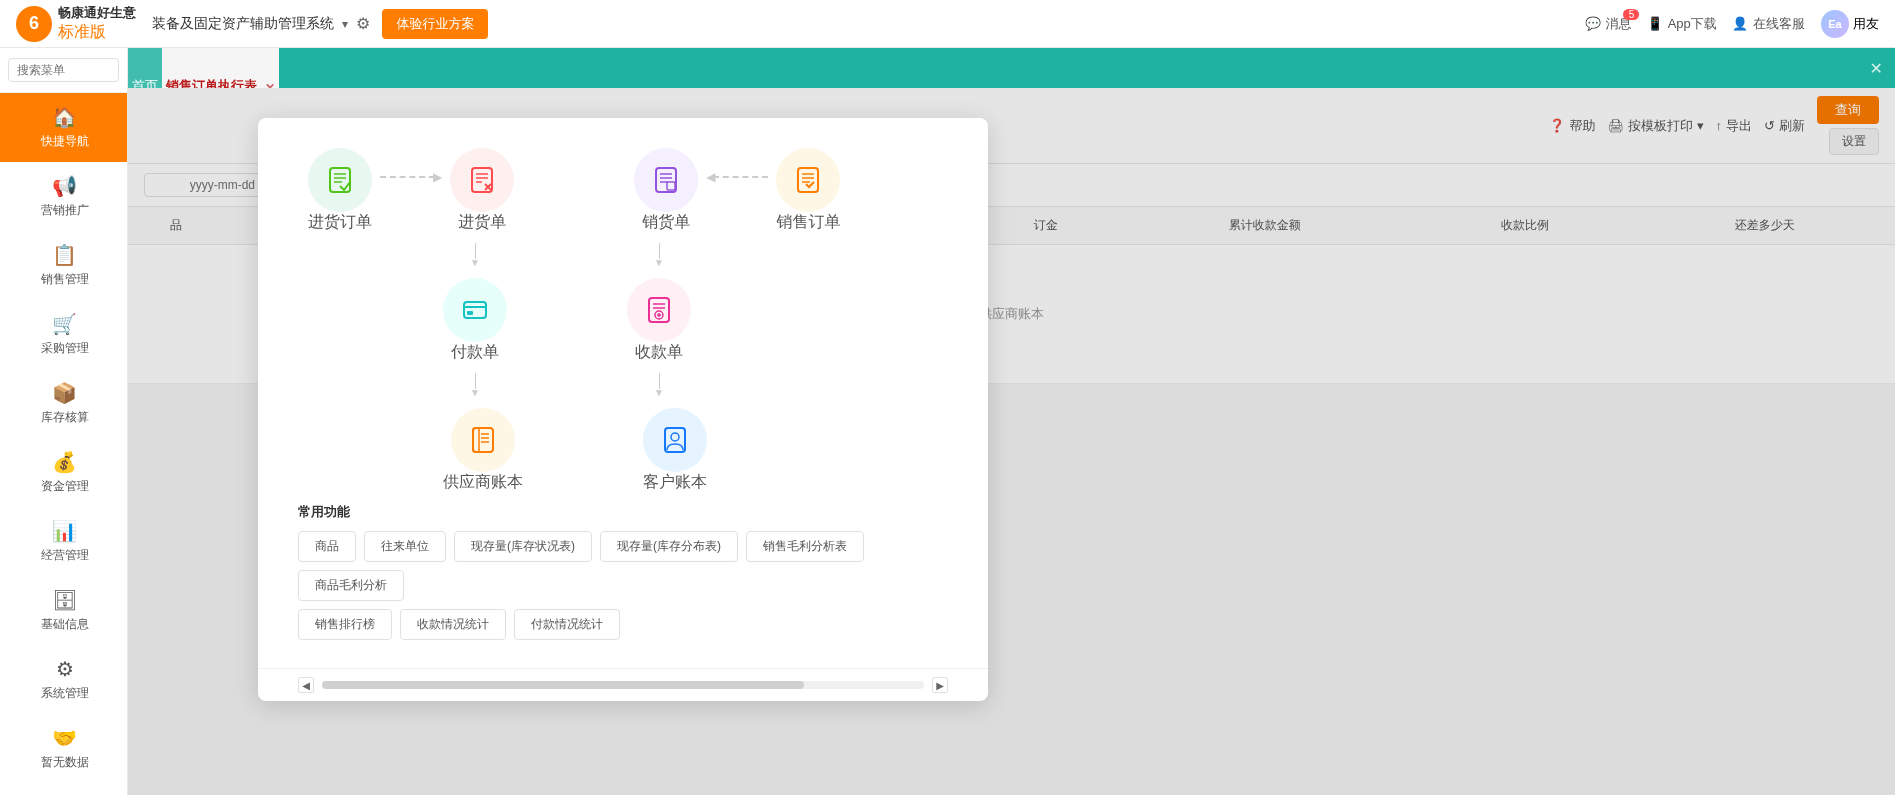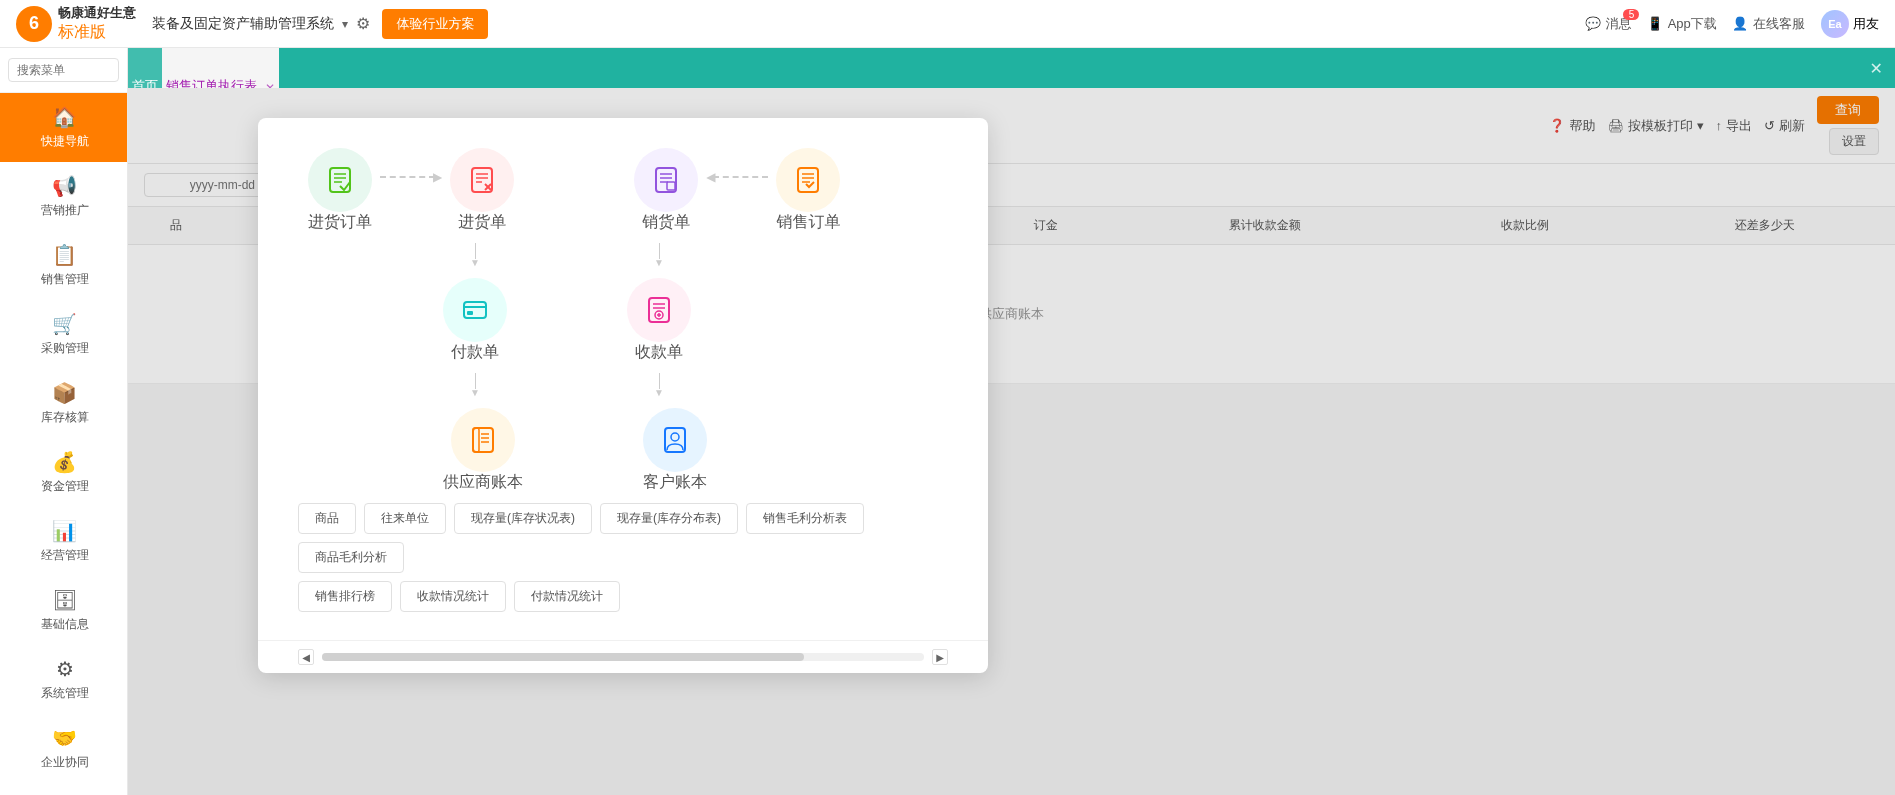--- a/index.html
+++ b/index.html
@@ -31,21 +31,21 @@
     
     .sidebar-search { padding: 10px 8px; border-bottom: 1px solid #f0f0f0; }
     .sidebar-search input { width: 100%; border: 1px solid #e0e0e0; border-radius: 4px; padding: 4px 8px; font-size: 12px; outline: none; }
     .sidebar-item { display: flex; flex-direction: column; align-items: center; padding: 12px 8px; cursor: pointer; color: #555; font-size: 12px; border-left: 3px solid transparent; }
     .sidebar-item .s-icon { font-size: 20px; margin-bottom: 4px; }
     .sidebar-item.quick { background: #ff7d00; color: white; border-left-color: transparent; }
 
     
     .tab { display: flex; align-items: flex-end; padding: 0 4px; height: 53px; color: rgba(255,255,255,0.8); cursor: pointer; font-size: 13px; }
     .tab.home { background: rgba(255,255,255,0.15); color: white; }
-    .tab.active { background: #f5f5f5; color: #a21caf; }
+    .tab.active { background: #f5f5f5; color: #b91c1c; font-weight: bold; }
     .tab .close-tab { margin-left: 8px; font-size: 12px; opacity: 0.7; }
     .close-all { margin-left: auto; margin-right: 12px; color: white; cursor: pointer; font-size: 16px; opacity: 0.8; }
 
     
     .content-header { background: white; padding: 8px 16px; display: flex; align-items: center; justify-content: flex-end; gap: 12px; border-bottom: 1px solid #e8e8e8; flex-shrink: 0; }
     .content-header-btn { display: flex; align-items: center; gap: 4px; color: #555; cursor: pointer; font-size: 13px; }
     .query-btn { background: #ff7d00; color: white; border: none; border-radius: 4px; padding: 5px 18px; cursor: pointer; font-size: 13px; font-family: Liberation Serif, serif; }
     .set-btn { background: #f5f5f5; color: #555; border: 1px solid #e0e0e0; border-radius: 4px; padding: 4px 12px; cursor: pointer; font-size: 12px; display: block; margin-top: 4px; }
 
     .filter-row { background: #fff; padding: 8px 16px; display: flex; align-items: center; gap: 12px; border-bottom: 1px solid #e8e8e8; flex-shrink: 0; }
@@ -174,21 +174,21 @@
       <div class="sidebar-item">
         <span class="s-icon">🗄</span>
         <span>基础信息</span>
       </div>
       <div class="sidebar-item">
         <span class="s-icon">⚙</span>
         <span>系统管理</span>
       </div>
       <div class="sidebar-item">
         <span class="s-icon">🤝</span>
-        <span>企业协同</span>
+        <span>暂无数据</span>
       </div>
       <div class="sidebar-item">
         
         
       </div>
     </div>
 
     <div class="content-area">
 
       <div class="tab-bar">
@@ -429,20 +429,21 @@
                         <circle cx="16" cy="13" r="4" fill="none" stroke="#1677ff" stroke-width="1.5"></circle>
                         <path d="M8 26 Q8 20 16 20 Q24 20 24 26" fill="none" stroke="#1677ff" stroke-width="1.5"></path>
                       </svg>
                   </div>
                   <div class="flow-label">客户账本</div>
                 </div>
               </div>
             </div>
 
             <div class="common-section">
+              <div class="common-title">常用功能</div>
               <div class="common-btns">
                 <button class="common-btn">商品</button>
                 <button class="common-btn">往来单位</button>
                 <button class="common-btn">现存量(库存状况表)</button>
                 <button class="common-btn">现存量(库存分布表)</button>
                 <button class="common-btn">销售毛利分析表</button>
                 <button class="common-btn">商品毛利分析</button>
               </div>
               <div class="common-btns">
                 <button class="common-btn">销售排行榜</button>

